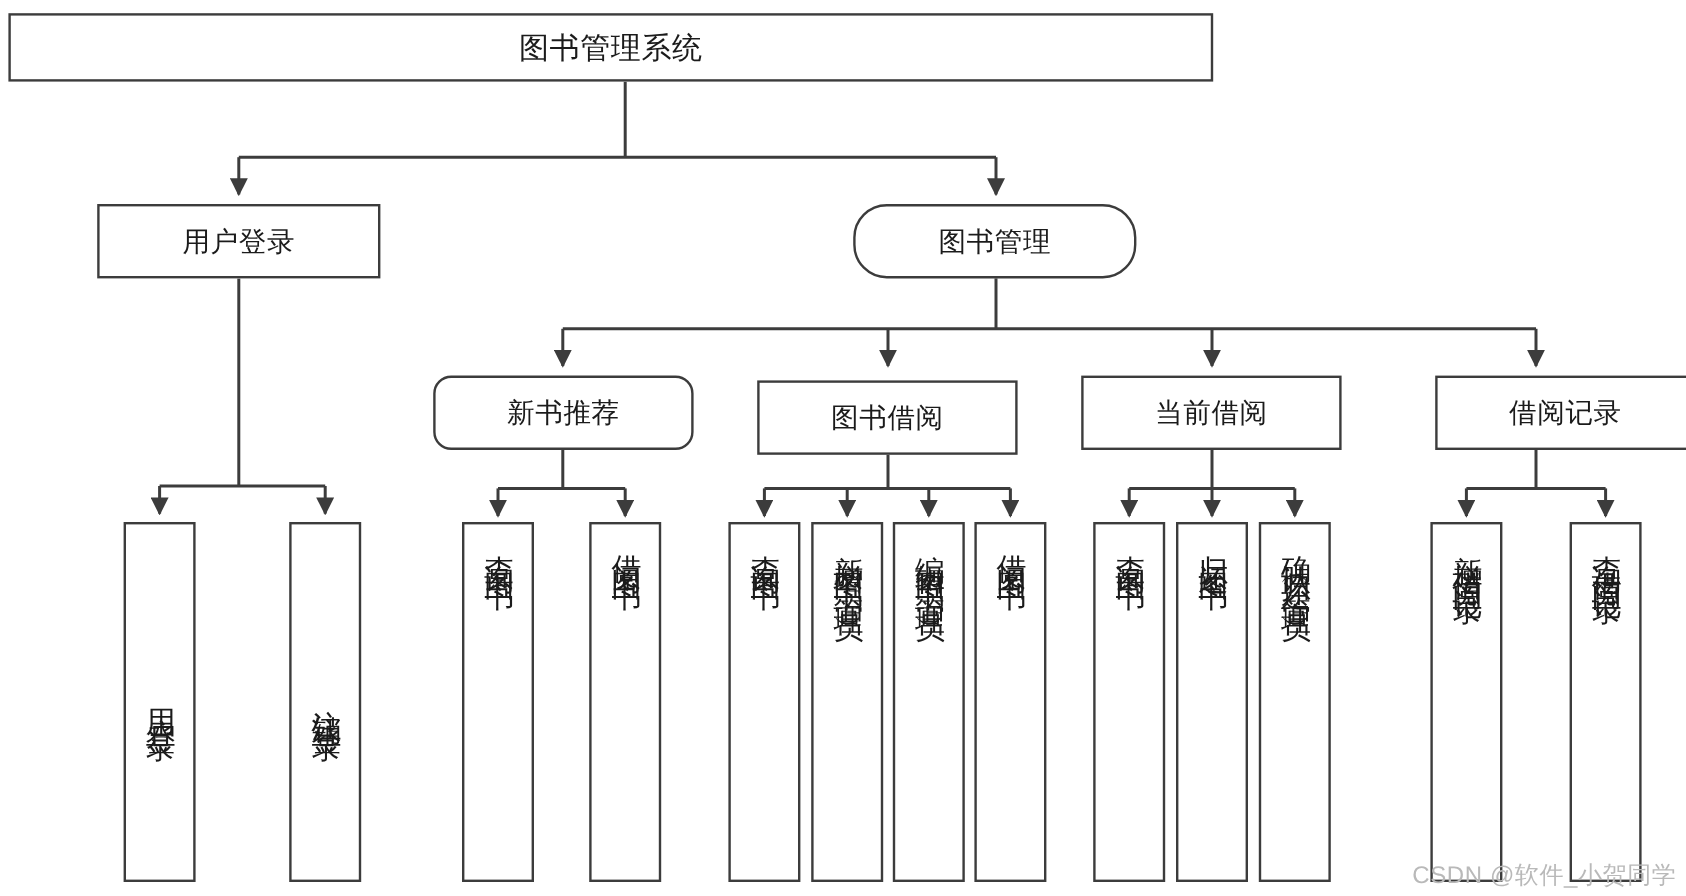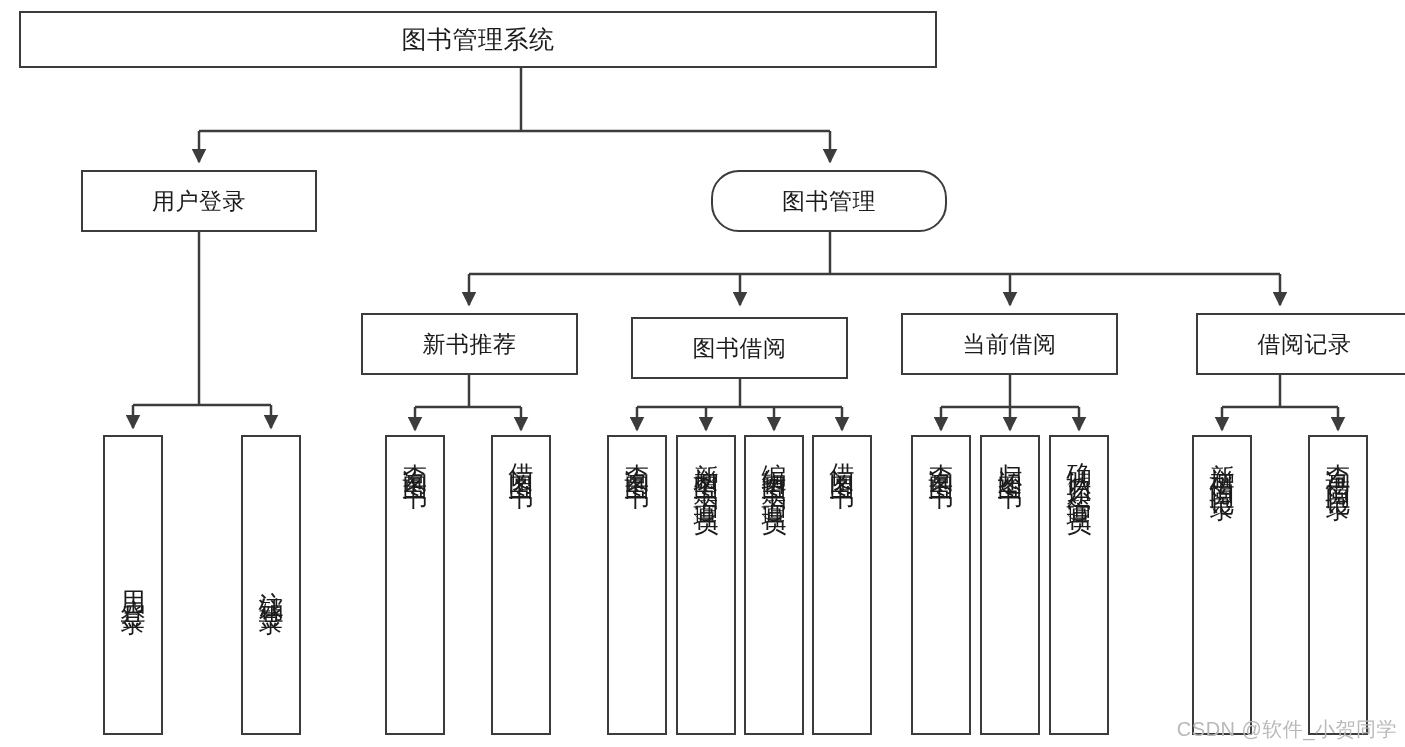--- a/index.html
+++ b/index.html
@@ -120,32 +120,32 @@
       <path d="M 1010 407 L 1010 430" marker-end="url(#arrow)"></path>
       <path d="M 1079 407 L 1079 430" marker-end="url(#arrow)"></path>
 
       <path d="M 1280 375 L 1280 407"></path>
       <path d="M 1222 407 L 1338 407"></path>
       <path d="M 1222 407 L 1222 430" marker-end="url(#arrow)"></path>
       <path d="M 1338 407 L 1338 430" marker-end="url(#arrow)"></path>
     </g>
   </svg>
 
-  <div class="node root" style="left:19px; top:11px; width:918px; height:57px;">
+  <div class="node root" style="left:7px; top:11px; width:1004px; height:57px;">
     <span class="label">图书管理系统</span>
   </div>
 
   <div class="node branch" style="left:81px; top:170px; width:236px; height:62px;">
     <span class="label">用户登录</span>
   </div>
   <div class="node branch" style="left:711px; top:170px; width:236px; height:62px;border-radius:28px;">
     <span class="label">图书管理</span>
   </div>
 
-  <div class="node branch" style="left:361px; top:313px; width:217px; height:62px;">
+  <div class="node branch" style="left:361px; top:313px; width:217px; height:62px;border-radius:15px;">
     <span class="label">新书推荐</span>
   </div>
   <div class="node branch" style="left:631px; top:317px; width:217px; height:62px;">
     <span class="label">图书借阅</span>
   </div>
   <div class="node branch" style="left:901px; top:313px; width:217px; height:62px;">
     <span class="label">当前借阅</span>
   </div>
   <div class="node branch" style="left:1171px; top:313px; width:217px; height:62px;margin-left:25px;">
     <span class="label">借阅记录</span>

